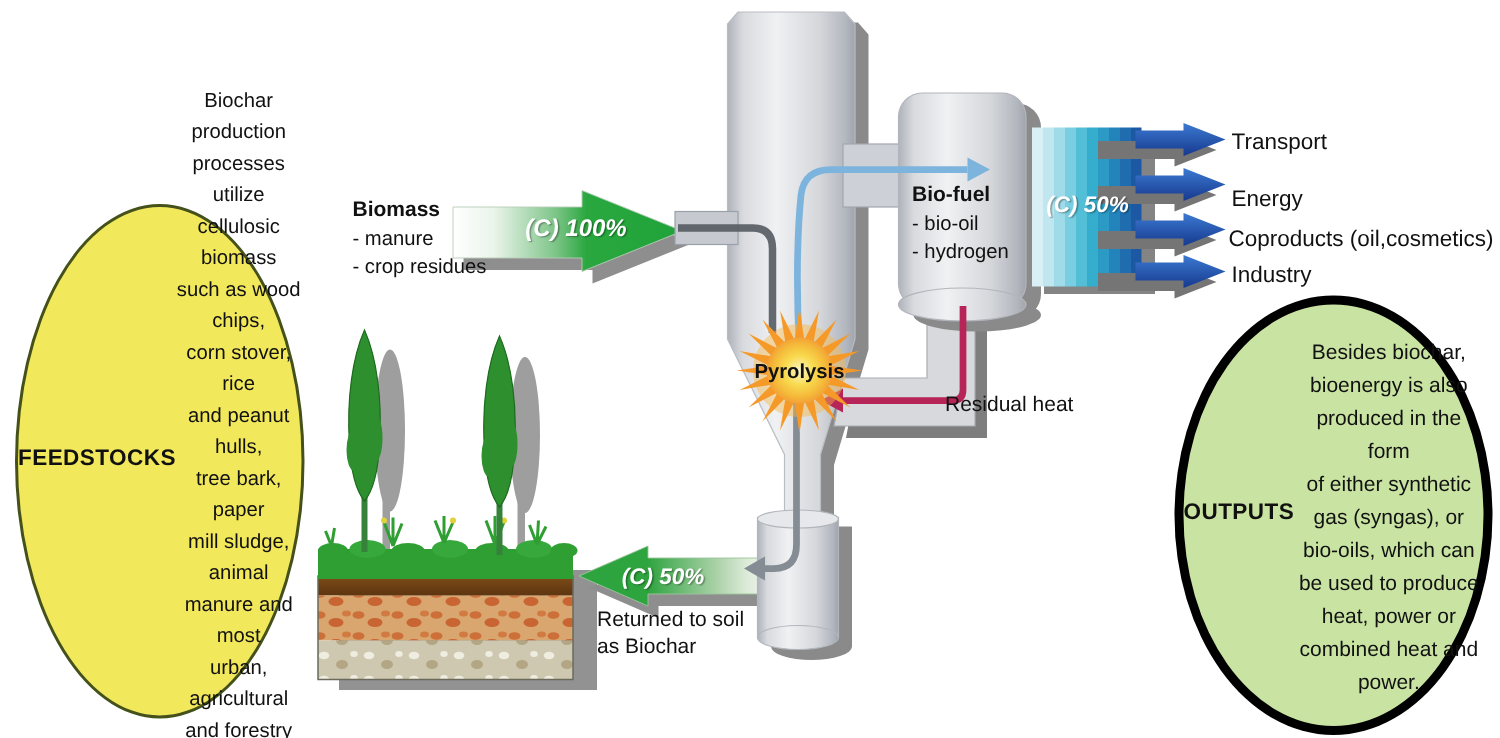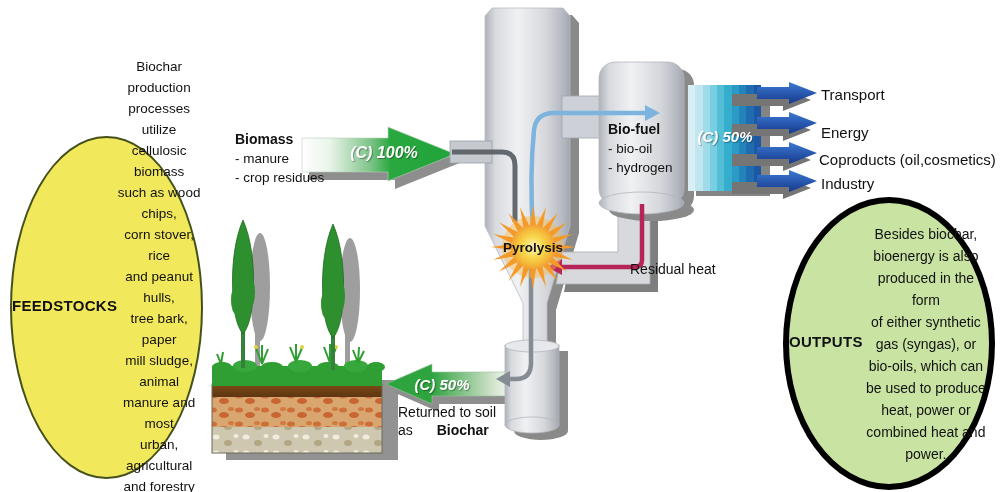--- a/index.html
+++ b/index.html
@@ -3,21 +3,21 @@
 <meta charset="utf-8">
 <style>
   html,body{margin:0;padding:0;background:#fff;}
   .stage{
     position:relative;width:1000px;height:492px;background:#ffffff;overflow:hidden;
     font-family:"Liberation Sans", sans-serif;color:#111;
   }
   .stage svg.diagram{position:absolute;left:0;top:0;}
   .lbl{position:absolute;line-height:1.25;}
   .sm{font-size:15px;}
-  .bold{font-weight:bold;margin-left:20px;}
+  .bold{font-weight:normal;}
   .percent{
     font-weight:bold;font-style:italic;color:#fff;text-align:center;
     text-shadow:1px 1px 1px rgba(0,0,0,.35);
   }
   .list-block div{line-height:19px;font-size:13.5px;}
   .list-block .ttl{font-size:14px;font-weight:bold;line-height:20px;}
   .bubble{
     position:absolute;border-radius:50%;display:flex;flex-direction:row;
     justify-content:center;align-items:center;text-align:center;box-sizing:border-box;
   }

